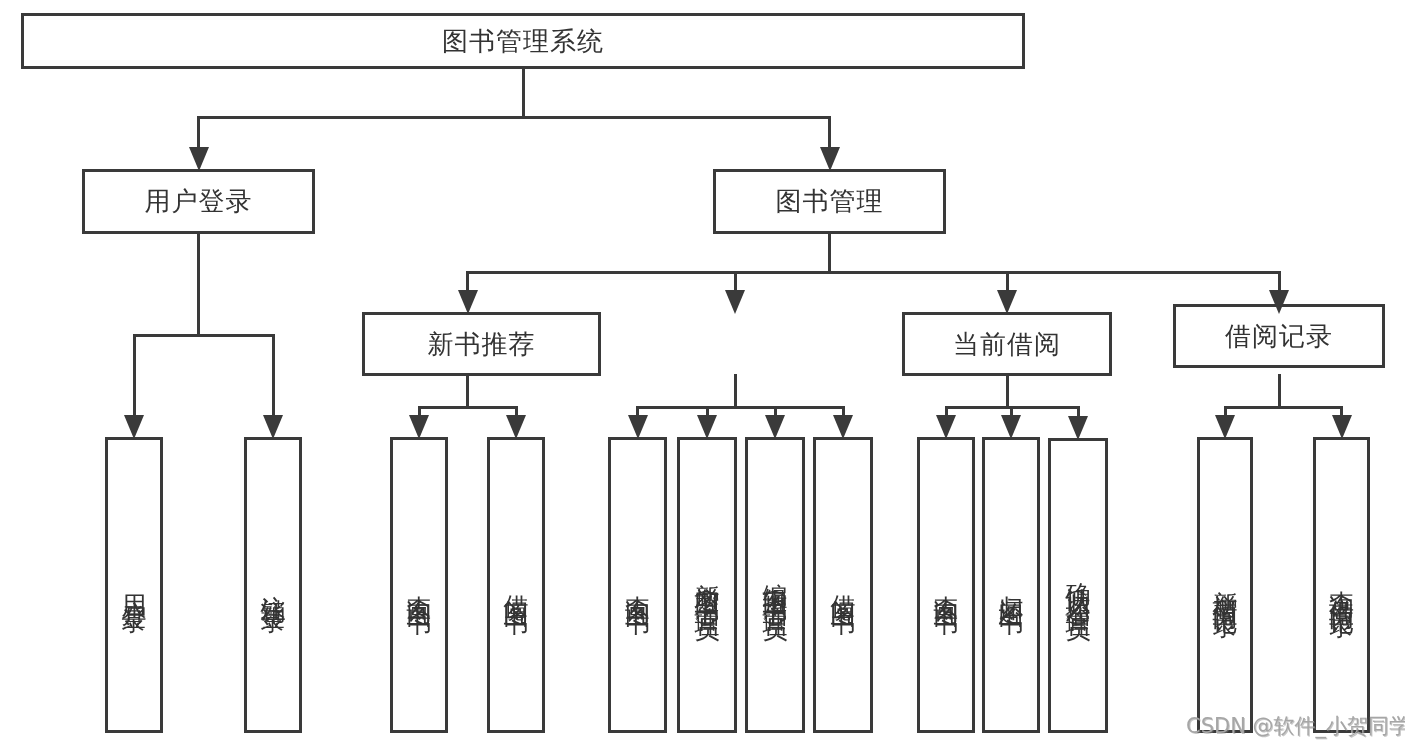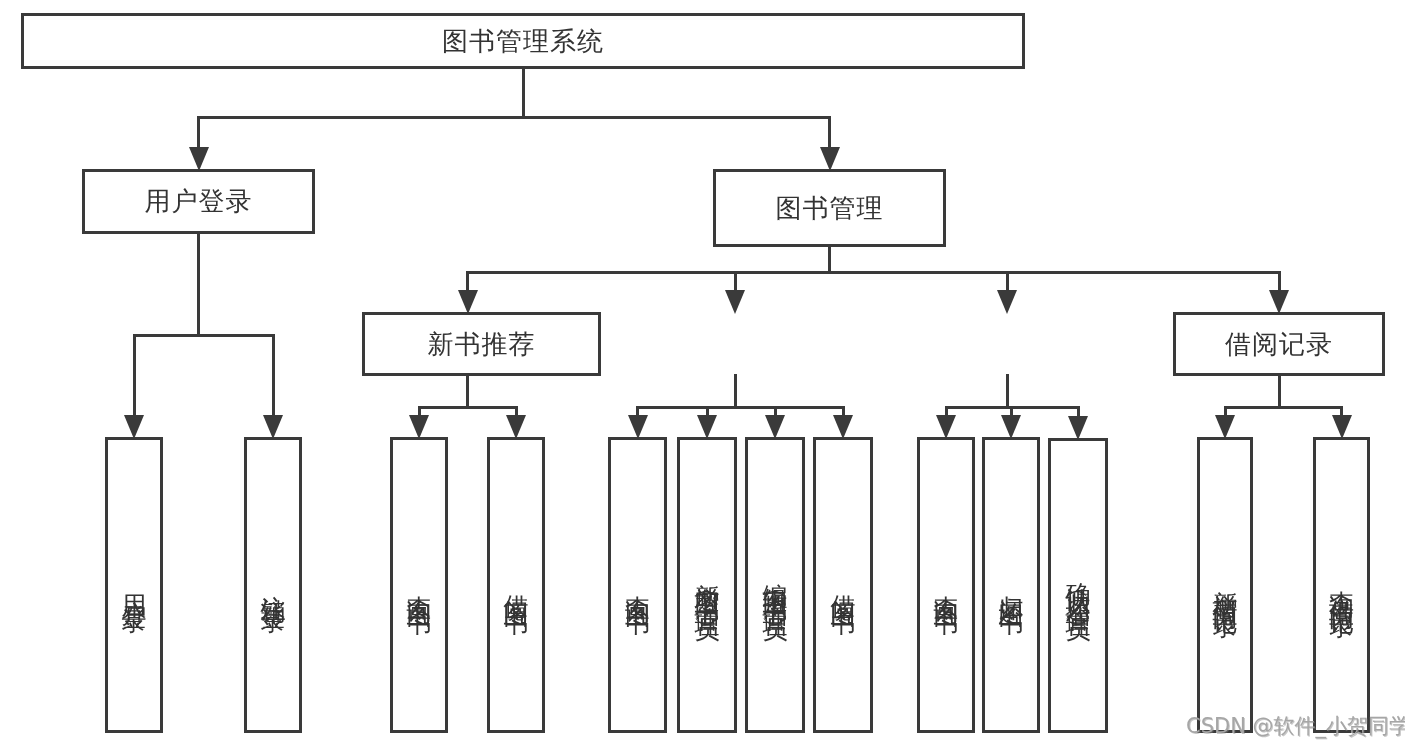--- a/index.html
+++ b/index.html
@@ -58,24 +58,25 @@
   }
 </style>
 </head>
 <body>
 
 <div class="stage">
 
   <div class="box h" id="b-system" style="left:21px;top:13px;width:1004px;height:56px">图书管理系统</div>
 
   <div class="box h" id="b-login" style="left:82px;top:169px;width:233px;height:65px">用户登录</div>
-  <div class="box h" id="b-management" style="left:713px;top:169px;width:233px;height:78px">图书管理</div>
+  <div class="box h" id="b-management" style="left:713px;top:169px;width:233px;height:65px">图书管理</div>
 
   <div class="box h" id="b-new_books" style="left:362px;top:312px;width:239px;height:64px">新书推荐</div>
-  <div class="box h" id="b-borrow_records" style="left:1173px;top:312px;width:212px;height:64px">借阅记录</div>
+  <div class="box h" id="b-current_borrow" style="left:902px;top:312px;width:210px;height:64px">当前借阅</div>
+  <div class="box h" id="b-borrow_records" style="left:1173px;top:304px;width:212px;height:64px">借阅记录</div>
 
   <div class="box v" id="b-user_login" style="left:105px;top:437px;width:58px;height:296px">用户登录</div>
   <div class="box v" id="b-logout" style="left:244px;top:437px;width:58px;height:296px">注销登录</div>
 
   <div class="box v" id="b-nb_query" style="left:390px;top:437px;width:58px;height:296px">查询图书</div>
   <div class="box v" id="b-nb_borrow" style="left:487px;top:437px;width:58px;height:296px">借阅图书</div>
 
   <div class="box v" id="b-bb_query" style="left:608px;top:437px;width:59px;height:296px">查询图书</div>
   <div class="box v" id="b-bb_add" style="left:677px;top:437px;width:60px;height:296px">新增图书（管理员）</div>
   <div class="box v" id="b-bb_edit" style="left:745px;top:437px;width:60px;height:296px">编辑图书（管理员）</div>

